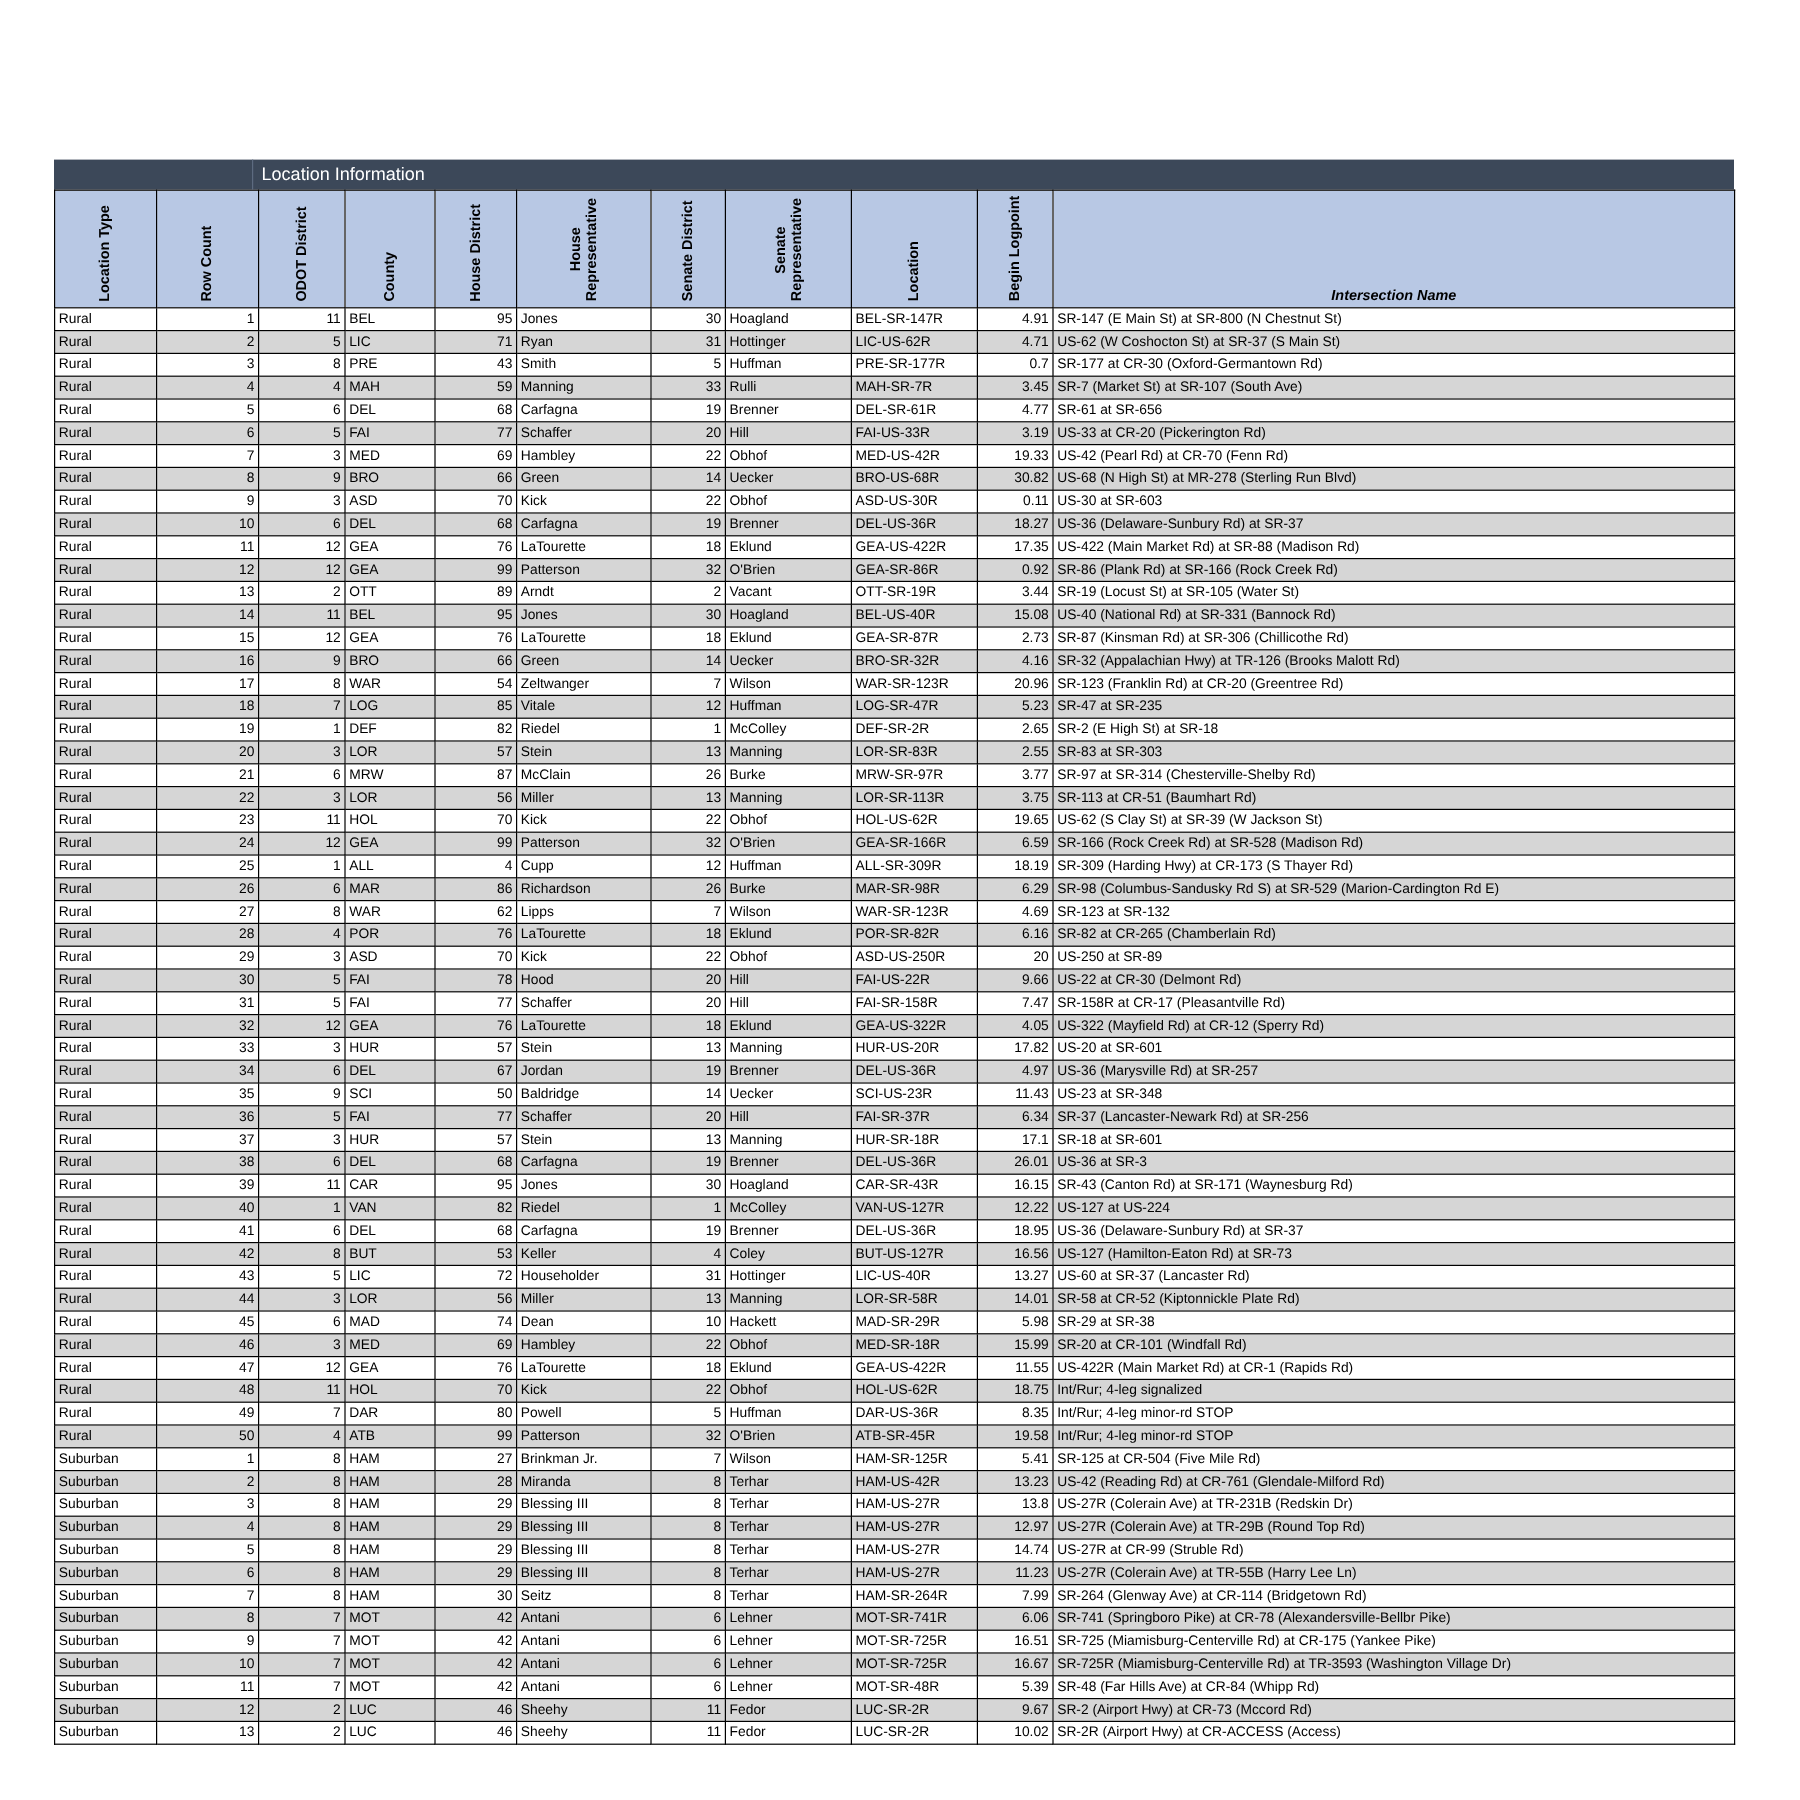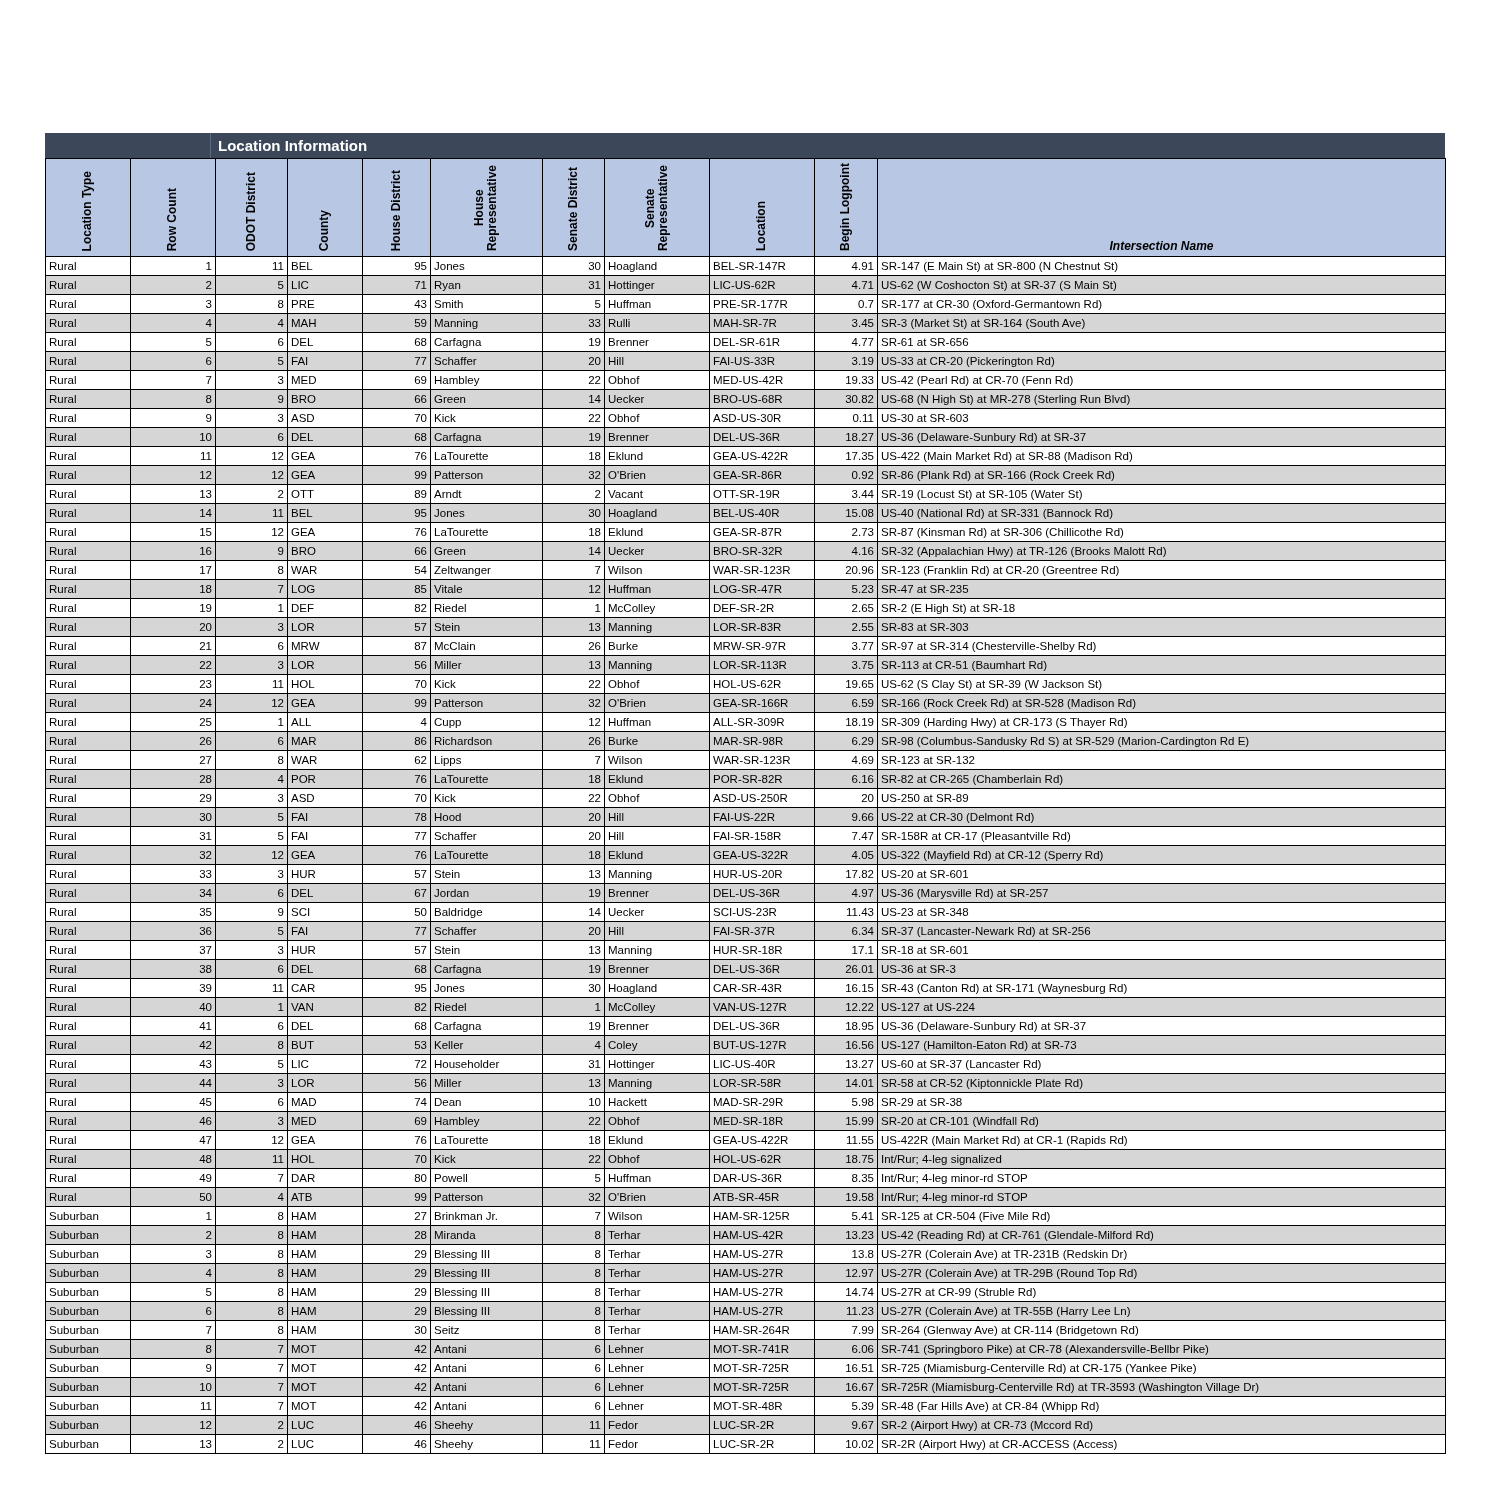--- a/index.html
+++ b/index.html
@@ -13,21 +13,21 @@
     display:flex;align-items:center;box-sizing:border-box;
   }
   .title-bar .title{margin-left:172px;font-size:21px;font-weight:bold;letter-spacing:.2px;}
   .title-bar .date{margin-left:auto;padding-right:5px;font-size:21px;font-weight:bold;}
   .white-gap{height:3px;background:#fff;}
   .loc-bar{
     height:25px;background:var(--section-bar-bg,#3c4859);color:#fff;
     display:flex;align-items:center;box-sizing:border-box;
   }
   .loc-bar .spacer{width:166px;height:100%;border-right:1px solid #5d6b80;box-sizing:border-box;}
-  .loc-bar .label{padding-left:7px;font-size:15px;font-weight:bold;}
+  .loc-bar .label{padding-left:7px;font-size:15px;font-weight:normal;}
   table{border-collapse:collapse;table-layout:fixed;width:1400px;}
   th{
     background:var(--column-header-bg,#b8c8e4);
     border:1px solid #000;height:98px;vertical-align:bottom;text-align:center;
     font-size:12px;font-weight:bold;padding:2px 1px;box-sizing:border-box;overflow:hidden;
   }
   .vert{
     writing-mode:vertical-rl;transform:rotate(180deg);
     display:inline-block;white-space:pre-line;line-height:1.12;
     font-weight:bold;font-size:12px;max-height:92px;
@@ -132,21 +132,21 @@
             <td class="left">Rural</td>
             <td class="right">4</td>
             <td class="right">4</td>
             <td class="left">MAH</td>
             <td class="right">59</td>
             <td class="left">Manning</td>
             <td class="right">33</td>
             <td class="left">Rulli</td>
             <td class="left">MAH-SR-7R</td>
             <td class="right">3.45</td>
-            <td class="left">SR-3 (Market St) at SR-164 (South Ave)</td>
+            <td class="left">SR-7 (Market St) at SR-107 (South Ave)</td>
           </tr>
           <tr>
             <td class="left">Rural</td>
             <td class="right">5</td>
             <td class="right">6</td>
             <td class="left">DEL</td>
             <td class="right">68</td>
             <td class="left">Carfagna</td>
             <td class="right">19</td>
             <td class="left">Brenner</td>

